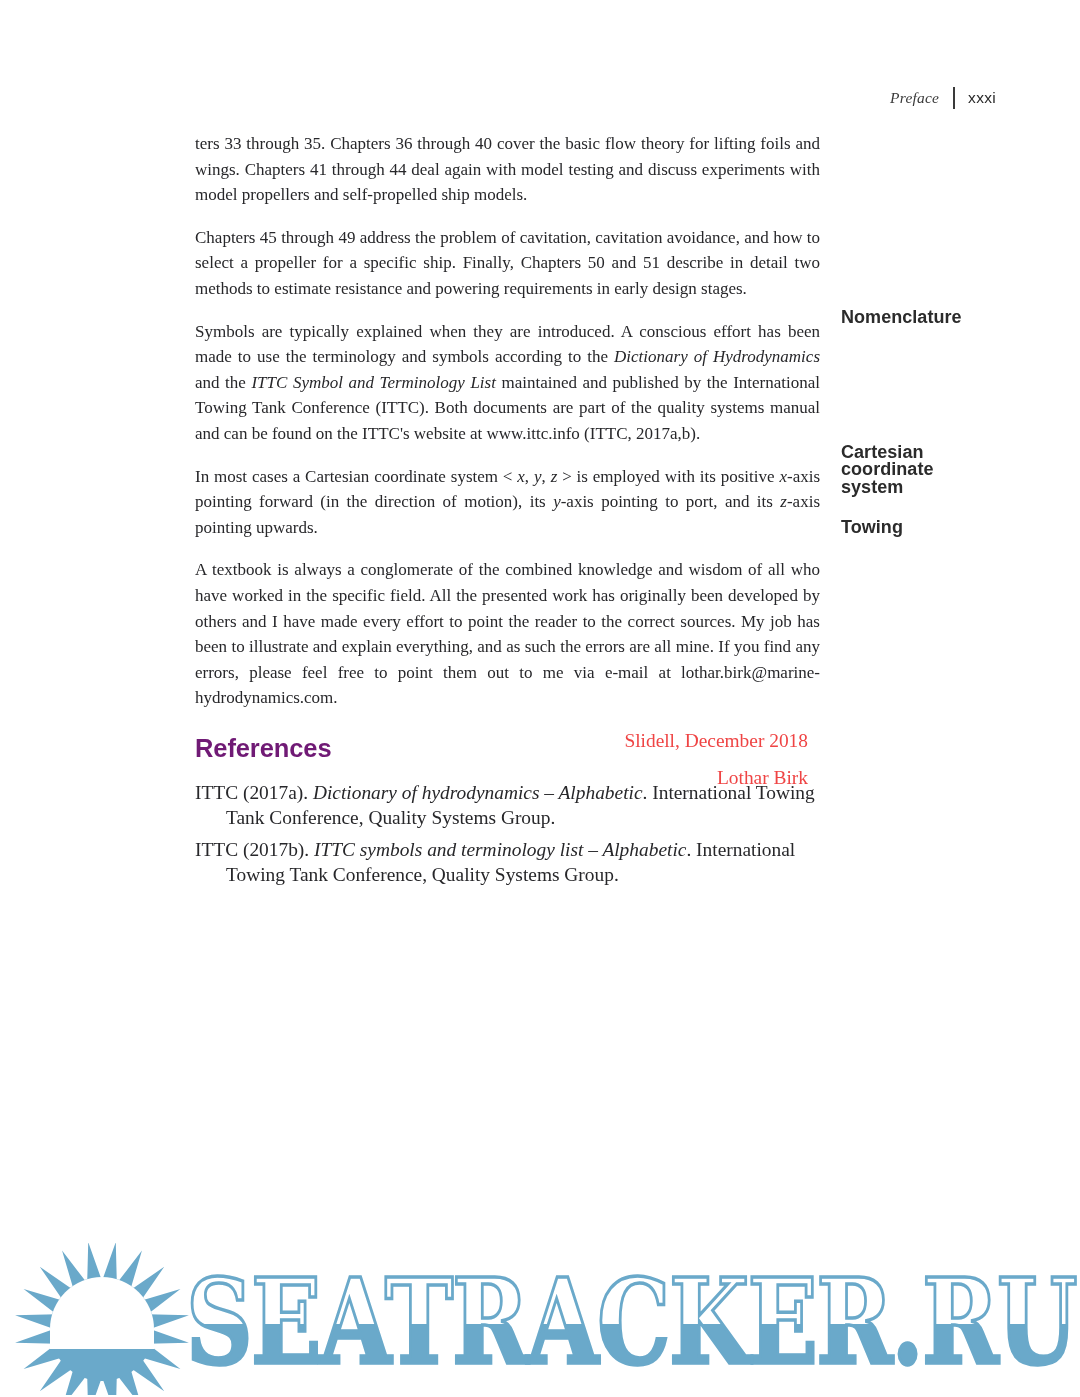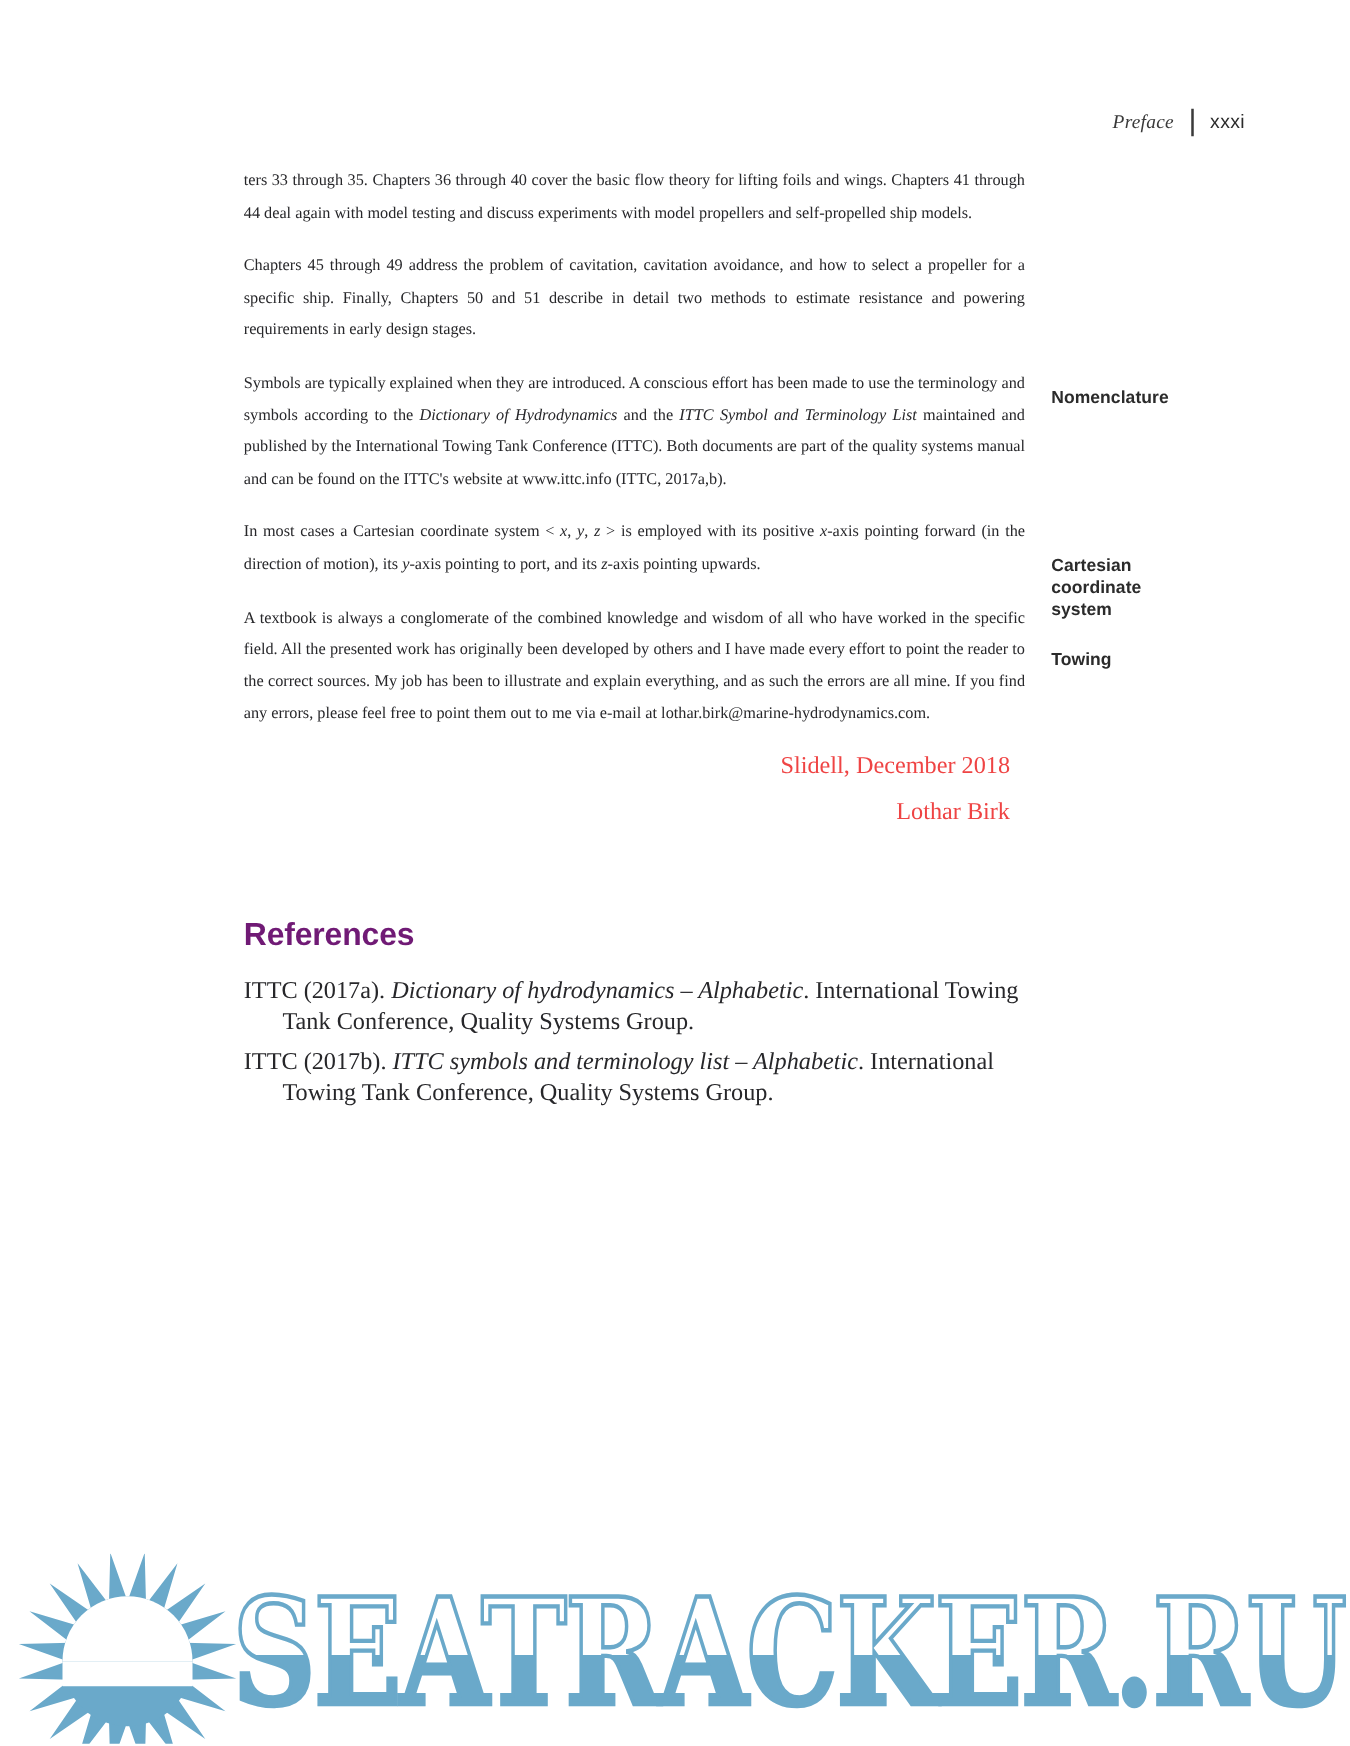--- a/index.html
+++ b/index.html
@@ -50,21 +50,21 @@
   }
 
   
   .text-column {
     position: absolute;
     left: 195px;
     top: 131px;
     width: 625px;
   }
   .para {
-    font-size: 13px;
+    font-size: 17px;
     line-height: 25.6px;
     text-align: justify;
     text-justify: inter-word;
     margin: 0 0 17px 0;
     hyphens: none;
     color: #27272a;
   }
   .para:last-child { margin-bottom: 0; }
   .it { font-style: italic; }
   .mathvar { font-style: italic; font-family: "Liberation Serif", serif; }
@@ -81,21 +81,21 @@
   .margin-notes {
     position: absolute;
     left: 841px;
     top: 131px;
     width: 190px;
   }
   .margin-note {
     position: absolute;
     font-family: "Liberation Sans", sans-serif;
     font-weight: bold;
-    font-size: 14px;
+    font-size: 18px;
     line-height: 17.4px;
     color: #2b2b2b;
     letter-spacing: 0.05px;
   }
   .mn-nomenclature { top: 178px; }
   .mn-cartesian    { top: 313px; width: 110px; }
   .mn-summary      { top: 388px; }
 
   
   .references {

